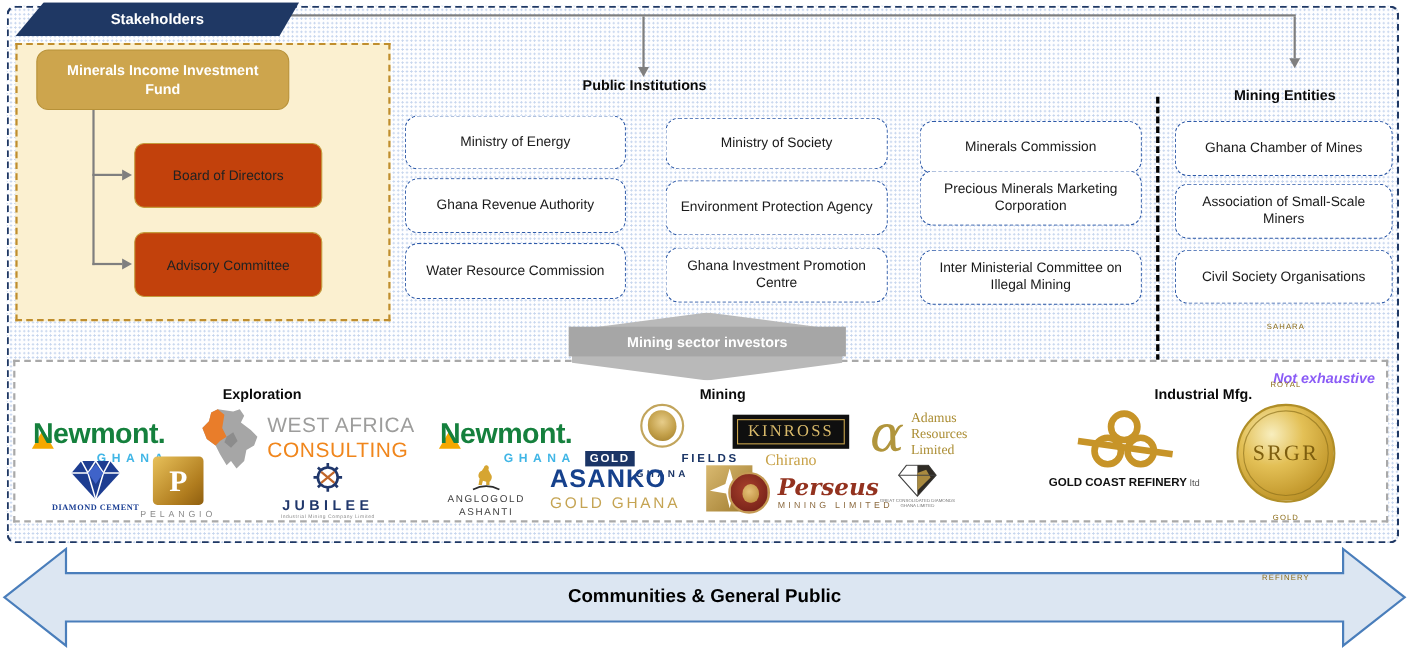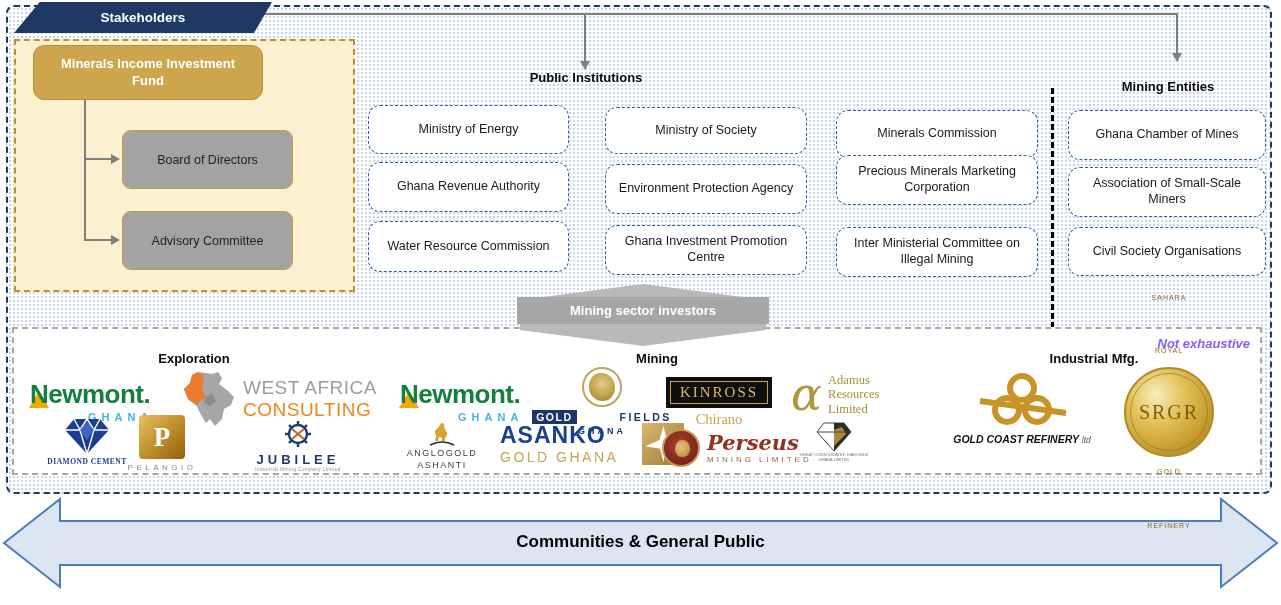--- a/index.html
+++ b/index.html
@@ -30,21 +30,21 @@
   .arrow-down { position:absolute; width:0; height:0; border-left:5px solid transparent; border-right:5px solid transparent; border-top:9px solid #7f7f7f; z-index:4; }
   .arrow-right { position:absolute; width:0; height:0; border-top:5px solid transparent; border-bottom:5px solid transparent; border-left:9px solid #7f7f7f; z-index:4; }
 
   
   .miif-panel { position:absolute; left:14px; top:39px; width:341px; height:253px;
     background:#fbf0d0; border:2px dashed #c08e2d; z-index:2; }
   .miif-box { position:absolute; left:33px; top:45px; width:230px; height:55px;
     background:#cda54d; border:1px solid #b79138; border-radius:11px;
     color:#fff; font-weight:bold; font-size:13px; line-height:1.25;
     display:flex; align-items:center; justify-content:center; text-align:center; z-index:3; padding:2px 14px; }
-  .sub-box { position:absolute; width:171px; height:59px; background:#a3a3a3;
+  .sub-box { position:absolute; width:171px; height:59px; background:#c2410c;
     border:1px solid #c49b3c; border-radius:9px; font-size:12.5px; color:#222;
     display:flex; align-items:center; justify-content:center; text-align:center; z-index:3; }
 
   
   .sec-title { position:absolute; font-weight:bold; font-size:13px; color:#0a0a0a; text-align:center; z-index:3; }
 
   
   .inst-box { position:absolute; background:#fff; border:1.5px dashed #2e5aa8; border-radius:12px;
     display:flex; align-items:center; justify-content:center; text-align:center;
     font-size:12.5px; color:#1a1a1a; line-height:1.25; padding:2px 8px; z-index:3; }
@@ -222,21 +222,21 @@
   <div class="inst-box" style="left:1068px; top:227px; width:198px; height:49px;">
       <span>Civil Society Organisations</span>
     </div>
 
   <div class="chevron"></div>
   <div class="chevron-band">
     <span>Mining sector investors</span>
   </div>
 
   <div class="investors">
-    <div class="inv-label" style="left:100px; top:22px; width:160px;">Exploration</div>
+    <div class="inv-label" style="left:100px; top:22px; width:160px;text-align:right;">Exploration</div>
     <div class="inv-label" style="left:563px; top:22px; width:160px;">Mining</div>
     <div class="inv-label" style="left:1000px; top:22px; width:160px;">Industrial Mfg.</div>
     <div class="not-exh">Not exhaustive</div>
 
     <div class="logo nm" style="left:16px; top:50px;">
       <span class="nm-tri"></span>
       <span class="nm-word">Newmont.</span>
       <div class="nm-ghana">GHANA</div>
     </div>
 
@@ -360,21 +360,21 @@
       <svg width="36" height="30" viewBox="0 0 36 30">
         <polygon points="8,1 28,1 35,10 18,29 1,10" fill="#fff" stroke="#444" stroke-width="1"></polygon>
         <polygon points="18,1 28,1 35,10 18,29" fill="#2f2b25"></polygon>
         <polygon points="18,8 26,5 30,12 18,24" fill="#a98a3f"></polygon>
         <line x1="1" y1="10" x2="35" y2="10" stroke="#444" stroke-width="1"></line>
       </svg>
       <div class="gcd-l">GREAT CONSOLIDATED DIAMONDS</div>
       <div class="gcd-l">GHANA LIMITED</div>
     </div>
 
-    <div class="logo gcr" style="left:944px; top:42px;font-style:italic;">
+    <div class="logo gcr" style="left:944px; top:42px;">
       <svg width="96" height="62" viewBox="0 0 96 62">
         <g stroke="#c79428" stroke-width="6" fill="none">
           <circle cx="48" cy="17" r="12"></circle>
           <circle cx="33" cy="39" r="12"></circle>
           <circle cx="63" cy="39" r="12"></circle>
           <line x1="6" y1="30" x2="92" y2="42"></line>
         </g>
       </svg>
       <div class="gcr-name">
         <span>GOLD COAST REFINERY</span>

